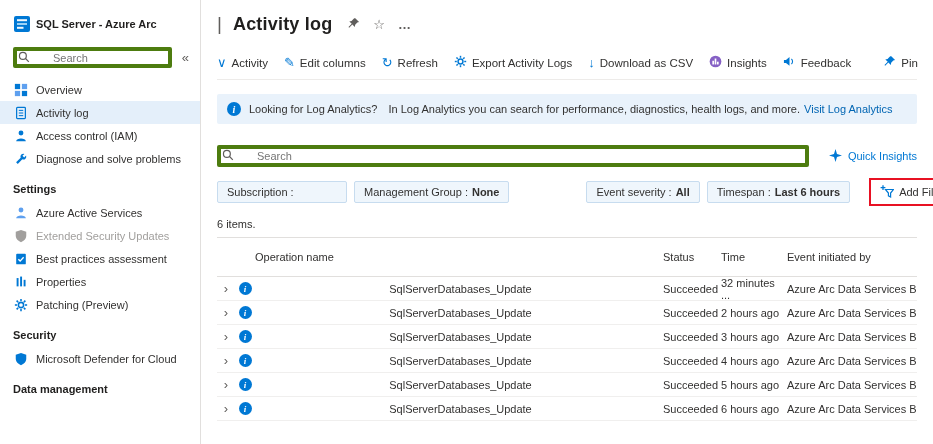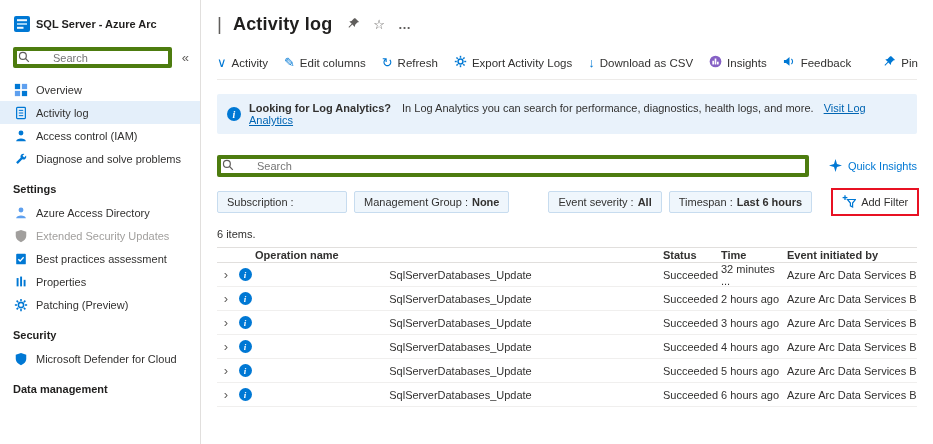--- a/index.html
+++ b/index.html
@@ -51,53 +51,53 @@
   }
   .cmd-item { display:flex; align-items:center; gap:5px; color:#323130; cursor:pointer; }
   .cmd-glyph { color:#0078d4; font-size:13px; line-height:1; }
   .cmd-divider { width:1px; height:15px; background:#c8c6c4; }
   
   .banner {
     display:flex; align-items:center; margin:14px 16px 0 16px;
     background:#e9f2fb; border-radius:2px; padding:8px 10px; font-size:11px;
   }
   .banner .txt { margin-left:8px; }
-  .banner b { font-weight:bold; }
-  .banner a { color:#0065b3; text-decoration:underline; cursor:pointer; margin-left:7px; }
+  .banner b { font-weight:normal; }
+  .banner a { color:#0065b3; cursor:pointer; margin-left:1px; }
   .info-badge {
     width:14px; height:14px; border-radius:50%; background:#0078d4; color:#fff;
     font-family:"Liberation Serif", serif; font-weight:bold; font-size:10px;
     display:flex; align-items:center; justify-content:center; flex:none; font-style:italic;
   }
   
   .search-row { display:flex; align-items:center; gap:20px; margin:21px 16px 0 16px; }
   .main-search { width:250px; }
   .main-search input { height:22px; }
   .quick { display:flex; align-items:center; gap:6px; color:#0078d4; cursor:pointer; }
   
   .pills { display:flex; align-items:center; margin:11px 16px 0 16px; }
   .pill {
     display:flex; align-items:center; background:#eff6fc; border:1px solid #c7dcef;
     border-radius:2px; height:22px; padding:0 9px; margin-right:7px;
     font-size:11px; color:#323130; cursor:pointer; white-space:nowrap;
   }
   .pill .val { font-weight:bold; margin-left:4px; }
   .pill .val:empty { margin-left:0; }
   .pill-subscription { min-width:130px; }
-  .pill-event { margin-left:32px; }
+  .pill-event { margin-left:70px; }
   .addfilter-wrap { margin-left:12px; border:2px solid #e81123; padding:2px 3px; }
   .addfilter {
     display:flex; align-items:center; gap:5px; padding:2px 6px; cursor:pointer;
     color:#323130; white-space:nowrap; background:#fff;
   }
   
   .items-count { margin:12px 16px 0 16px; color:#323130; }
   .table { margin:7px 16px 0 16px; width:700px; }
   .thead {
-    display:flex; align-items:center; height:16px; font-weight:bold;
+    display:flex; align-items:center; height:40px; font-weight:normal;
     border-top:1px solid #e1dfdd; border-bottom:1px solid #e1dfdd;
   }
   .col-spacer { width:38px; flex:none; }
   .col-op { flex:1; min-width:0; white-space:nowrap; overflow:hidden; text-overflow:ellipsis; }
   .col-status { width:58px; flex:none; }
   .col-time { width:66px; flex:none; }
   .col-init { width:130px; flex:none; white-space:nowrap; overflow:hidden; }
   .trow { display:flex; align-items:center; height:24px; border-bottom:1px solid #f0efee; cursor:pointer; }
   .expander { width:18px; flex:none; color:#605e5c; font-size:13px; text-align:center; cursor:pointer; }
   .row-info { width:20px; flex:none; display:flex; justify-content:center; }
@@ -175,21 +175,21 @@
     </div>
 
     <div class="section-h">Settings</div>
     <div class="side-item">
       <span class="sicon">
         <svg viewBox="0 0 16 16" width="14" height="14">
             <circle cx="8" cy="4.6" r="2.8" fill="#5ea0ef"></circle>
             <path d="M2.5 14c0-4.2 11-4.2 11 0z" fill="#5ea0ef"></path>
           </svg>
       </span>
-      <span class="lbl">Azure Access Directory</span>
+      <span class="lbl">Azure Active Services</span>
     </div>
     <div class="side-item disabled">
       <span class="sicon">
         <svg viewBox="0 0 16 16" width="14" height="14">
             <path d="M8 1l6 2v5c0 3.5-2.7 5.6-6 7-3.3-1.4-6-3.5-6-7V3z" fill="#a19f9d"></path>
           </svg>
       </span>
       <span class="lbl">Extended Security Updates</span>
     </div>
     <div class="side-item">

